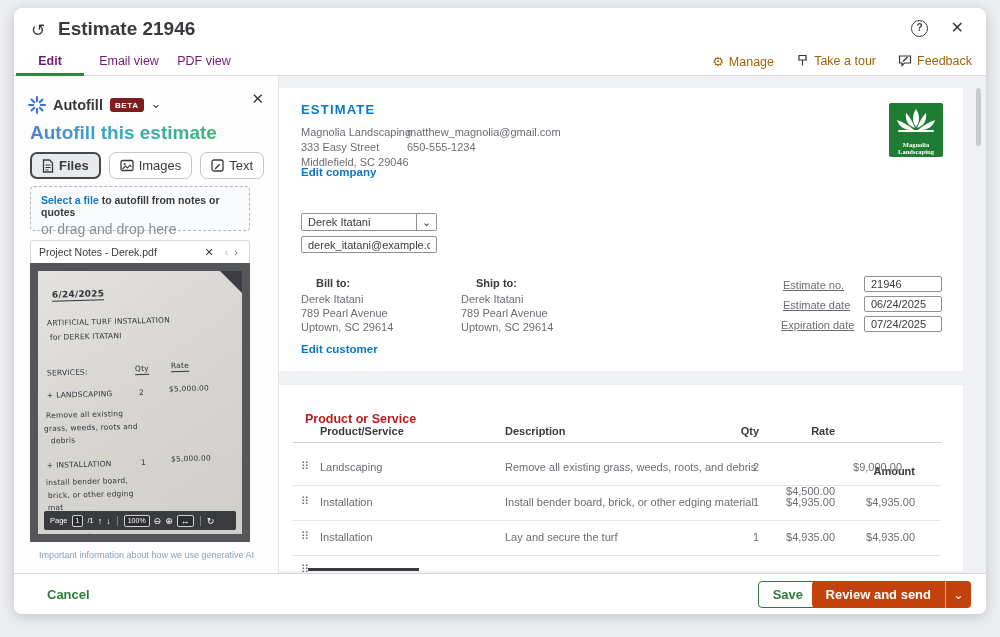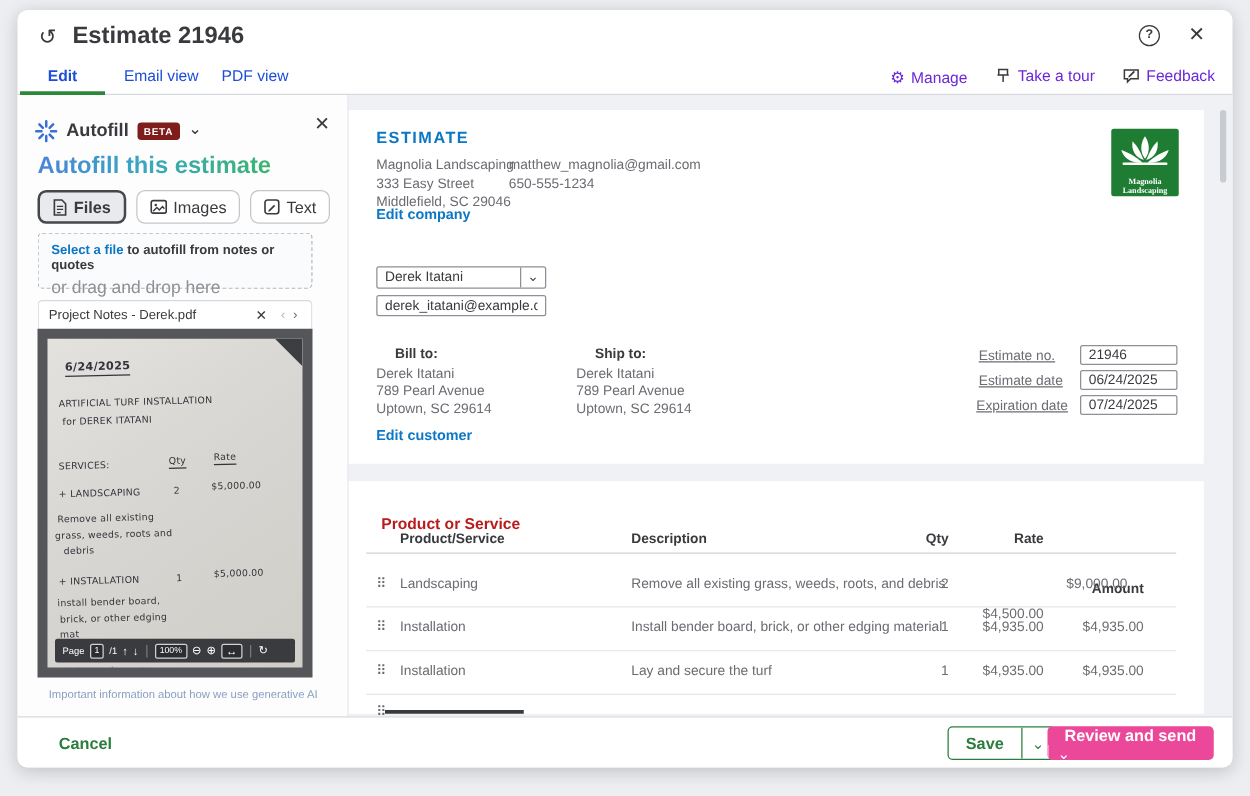--- a/index.html
+++ b/index.html
@@ -11,23 +11,23 @@
   
   .hdr { position:absolute; left:0; top:0; right:0; height:42px; }
   .hdr .hist { position:absolute; left:17px; top:12px; font-size:17px; color:#393a3d; cursor:pointer; }
   .hdr .title { position:absolute; left:44px; top:10px; font-size:19px; font-weight:700; color:#393a3d; }
   .hdr .help { position:absolute; right:58px; top:12px; width:17px; height:17px; border:1.6px solid #393a3d;
                border-radius:50%; font-size:10px; font-weight:700; color:#393a3d; text-align:center; line-height:14px; cursor:pointer;}
   .hdr .closex { position:absolute; right:22px; top:10px; font-size:16px; color:#393a3d; cursor:pointer; }
 
   
   .tabbar { position:absolute; left:0; top:42px; right:0; height:26px; border-bottom:1px solid #d6d9dd; }
-  .tab { position:absolute; top:0; height:26px; font-size:12.5px; color:#1d4ed8; cursor:pointer; padding-top:4px; text-align:center; }
+  .tab { position:absolute; top:0; height:26px; font-size:12.5px; color:#701a75; cursor:pointer; padding-top:4px; text-align:center; }
   .tab.active { font-weight:700; border-bottom:3px solid #2b8a3a; }
-  .tb-act { position:absolute; top:4px; font-size:12.5px; color:#6d28d9; cursor:pointer; white-space:nowrap; }
+  .tb-act { position:absolute; top:4px; font-size:12.5px; color:#a16207; cursor:pointer; white-space:nowrap; }
   .tb-act .g { margin-right:5px; font-size:13px; }
   .tb-act svg { vertical-align:-2px; margin-right:5px; }
 
   
   .lpanel { position:absolute; left:0; top:68px; width:265px; bottom:41px; background:#fdfdfe; border-right:1px solid #e2e4e8; }
   .main   { position:absolute; left:265px; top:68px; right:0; bottom:41px; background:#f0f1f4; }
 
   
   .lp-close { position:absolute; right:14px; top:14px; font-size:15px; color:#393a3d; cursor:pointer; }
   .af-row { position:absolute; left:14px; top:20px; display:flex; align-items:center; gap:7px; }
@@ -102,21 +102,21 @@
 
   .mscroll { position:absolute; right:5px; top:12px; width:5px; height:58px; background:#c8cbd0; border-radius:3px; }
 
   
   .footer { position:absolute; left:0; right:0; bottom:0; height:41px; background:#fff; border-top:1px solid #d6d9dd; }
   .cancel { position:absolute; left:33px; top:13px; font-size:13px; font-weight:700; color:#2b7d3d; cursor:pointer; }
   .splitbtn { position:absolute; top:7px; height:27px; display:flex; border-radius:4px; overflow:hidden; }
   .save { right:142px; border:1px solid #2b7d3d; background:#fff; }
   .save .pb { color:#2b7d3d; font-weight:700; font-size:13px; padding:0 14px; display:flex; align-items:center; cursor:pointer; }
   .save .chev { border-left:1px solid #2b7d3d; color:#2b7d3d; width:26px; display:flex; align-items:center; justify-content:center; cursor:pointer; font-size:12px;}
-  .review { right:15px; background:#ec4899;flex-direction:column; }
+  .review { right:15px; background:#c2410c; }
   .review .pb { color:#fff; font-weight:700; font-size:13px; padding:0 14px; display:flex; align-items:center; cursor:pointer; }
   .review .chev { border-left:1px solid rgba(255,255,255,.55); color:#fff; width:26px; display:flex; align-items:center; justify-content:center; cursor:pointer; font-size:12px;}
 </style>
 </head>
 <body>
 
 <div class="stage">
   <div class="dialog">
 
     <div class="hdr">

